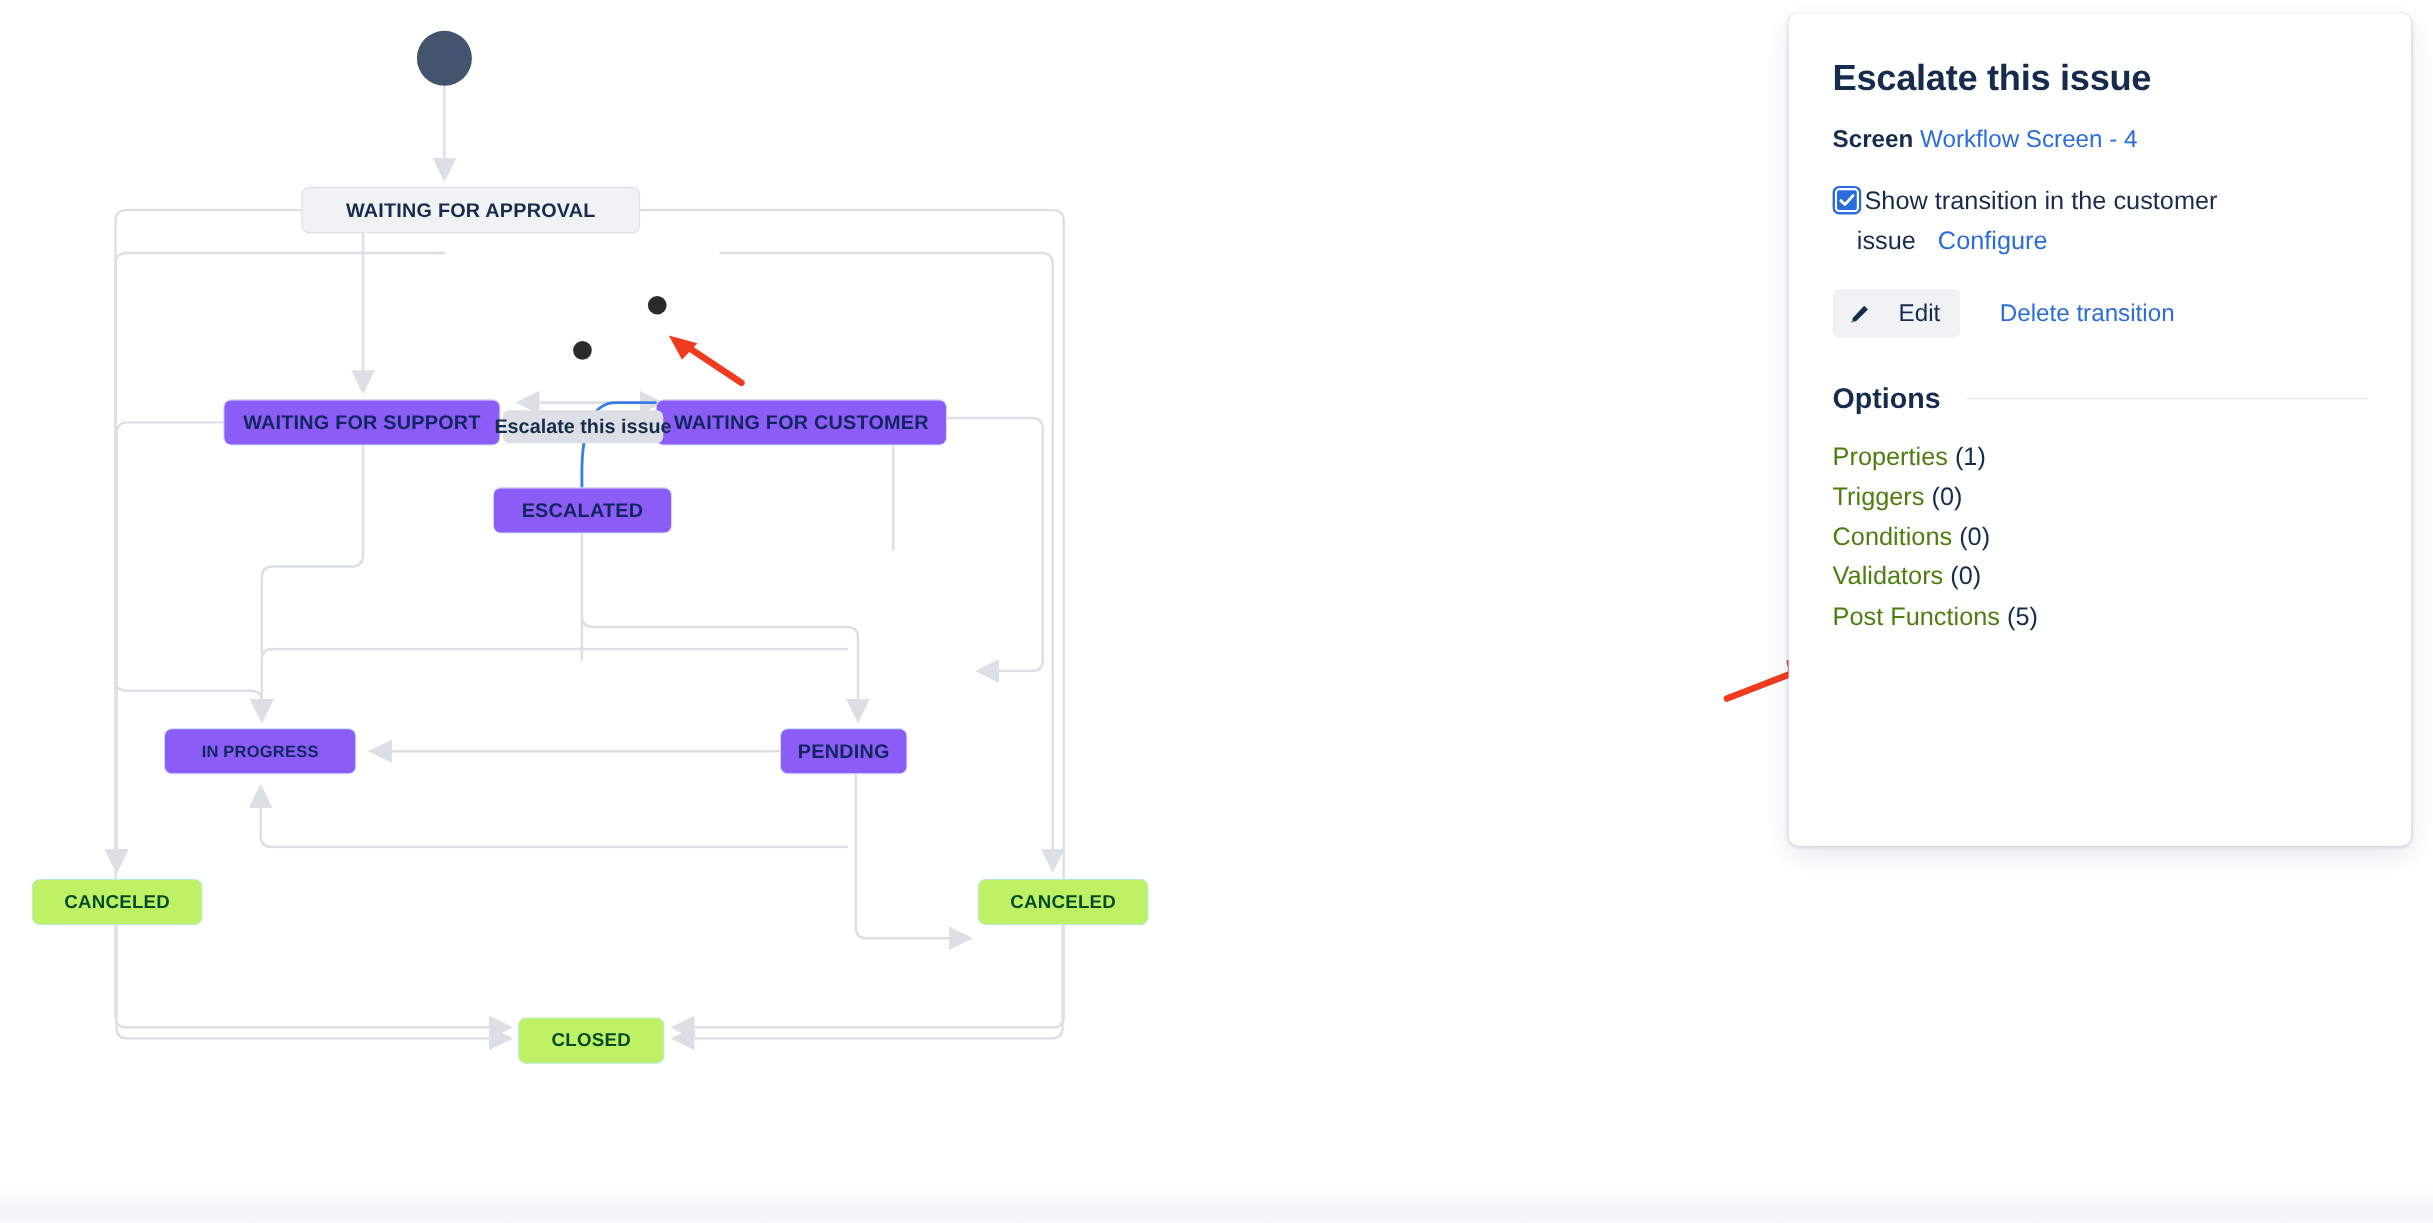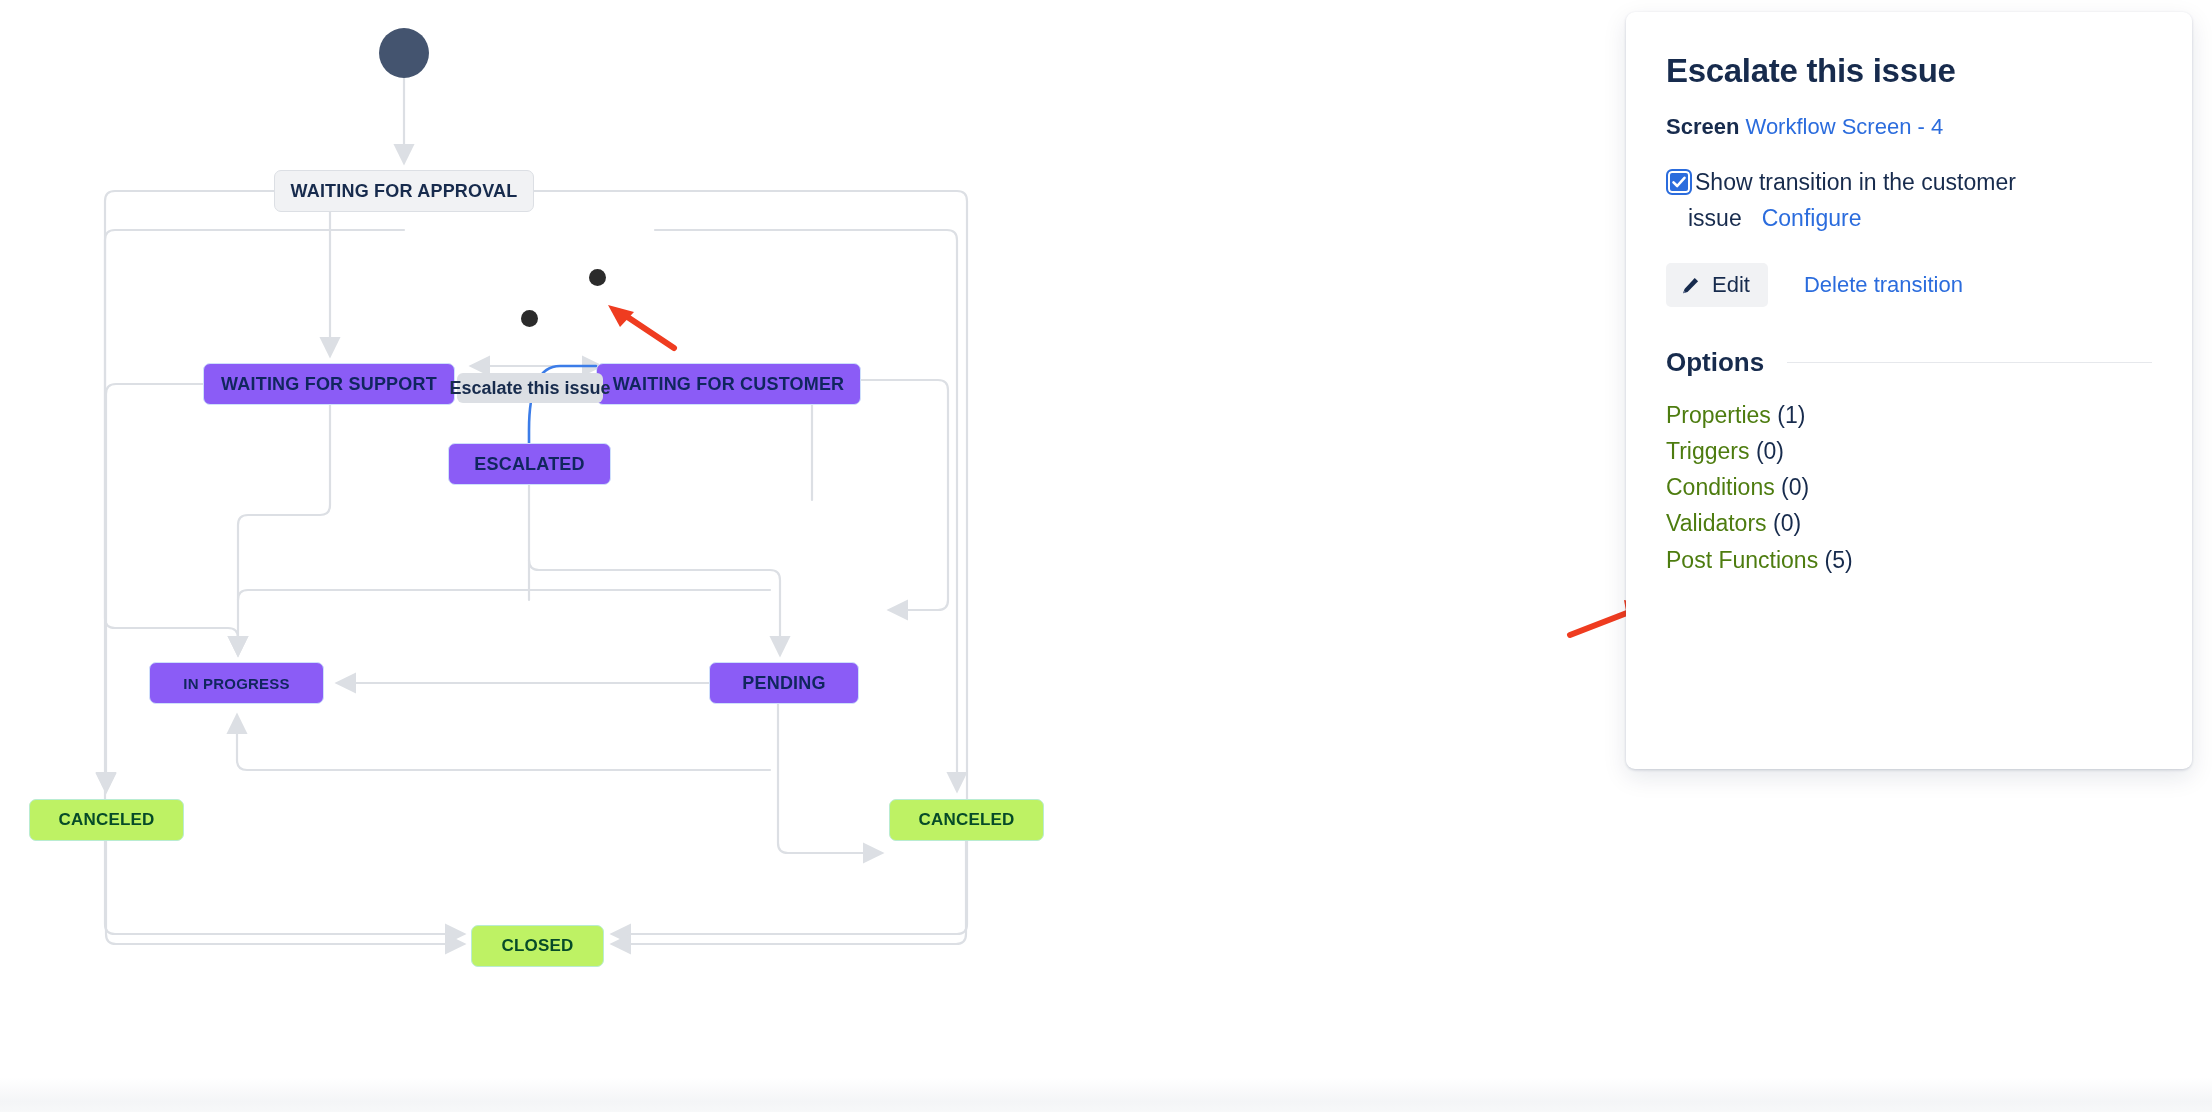--- a/index.html
+++ b/index.html
@@ -94,21 +94,21 @@
     cursor: pointer;
   }
   #portal-checkbox svg { position: absolute; left: 3px; top: 3px; }
   #portal-indent { display:inline-block; width: 22px; }
   #configure-link { margin-left: 20px; }
 
   #action-row { margin-top: 26px; display: flex; align-items: center; }
   #edit-button {
     background: #f1f2f4; border: none; border-radius: 5px;
     padding: 9px 18px 9px 14px;
-    display: inline-flex; align-items: center; gap: 11px;
+    display: inline-flex; align-items: center; gap: 25px;
     font-size: 22px; color: #172b4d; font-family: inherit;
     cursor: pointer;
   }
   #delete-transition-link {
     margin-left: 36px; font-size: 22px; color: #2b6cdd; cursor: pointer;
   }
 
   #options-header-row {
     margin-top: 40px; display: flex; align-items: center; gap: 23px;
   }
@@ -184,36 +184,36 @@
       </g>
 
       <g fill="none" stroke="#3b7ce8" stroke-width="2.6" stroke-linecap="round">
         <path d="M529,443 L529,430 Q529,366 560,366 L596,366"></path>
       </g>
     </svg>
 
     <div id="start-node" style="left:379px; top:28px;"></div>
 
     <div id="nodes-layer">
-        <div class="node gray" style="left: 274px; top: 170px; width: 260px; height: 42px; font-size: 18px;">
+        <div class="node gray" style="left: 274px; top: 170px; width: 308px; height: 42px; font-size: 18px;">
           <span>WAITING FOR APPROVAL</span>
         </div>
         <div class="node blue" style="left: 203px; top: 363px; width: 252px; height: 42px; font-size: 18px;">
           <span>WAITING FOR SUPPORT</span>
         </div>
         <div class="node blue" style="left: 596px; top: 363px; width: 265px; height: 42px; font-size: 18px;">
           <span>WAITING FOR CUSTOMER</span>
         </div>
         <div class="node blue" style="left: 448px; top: 443px; width: 163px; height: 42px; font-size: 18px;">
           <span>ESCALATED</span>
         </div>
         <div class="node blue" style="left: 149px; top: 662px; width: 175px; height: 42px; font-size: 15px;">
           <span>IN PROGRESS</span>
         </div>
-        <div class="node blue" style="left: 709px; top: 662px; width: 150px; height: 42px; font-size: 18px;">
+        <div class="node blue" style="left: 709px; top: 662px; width: 116px; height: 42px; font-size: 18px;">
           <span>PENDING</span>
         </div>
         <div class="node green" style="left: 29px; top: 799px; width: 155px; height: 42px; font-size: 17px;">
           <span>CANCELED</span>
         </div>
         <div class="node green" style="left: 889px; top: 799px; width: 155px; height: 42px; font-size: 17px;">
           <span>CANCELED</span>
         </div>
         <div class="node green" style="left: 471px; top: 925px; width: 133px; height: 42px; font-size: 17px;">
           <span>CLOSED</span>

